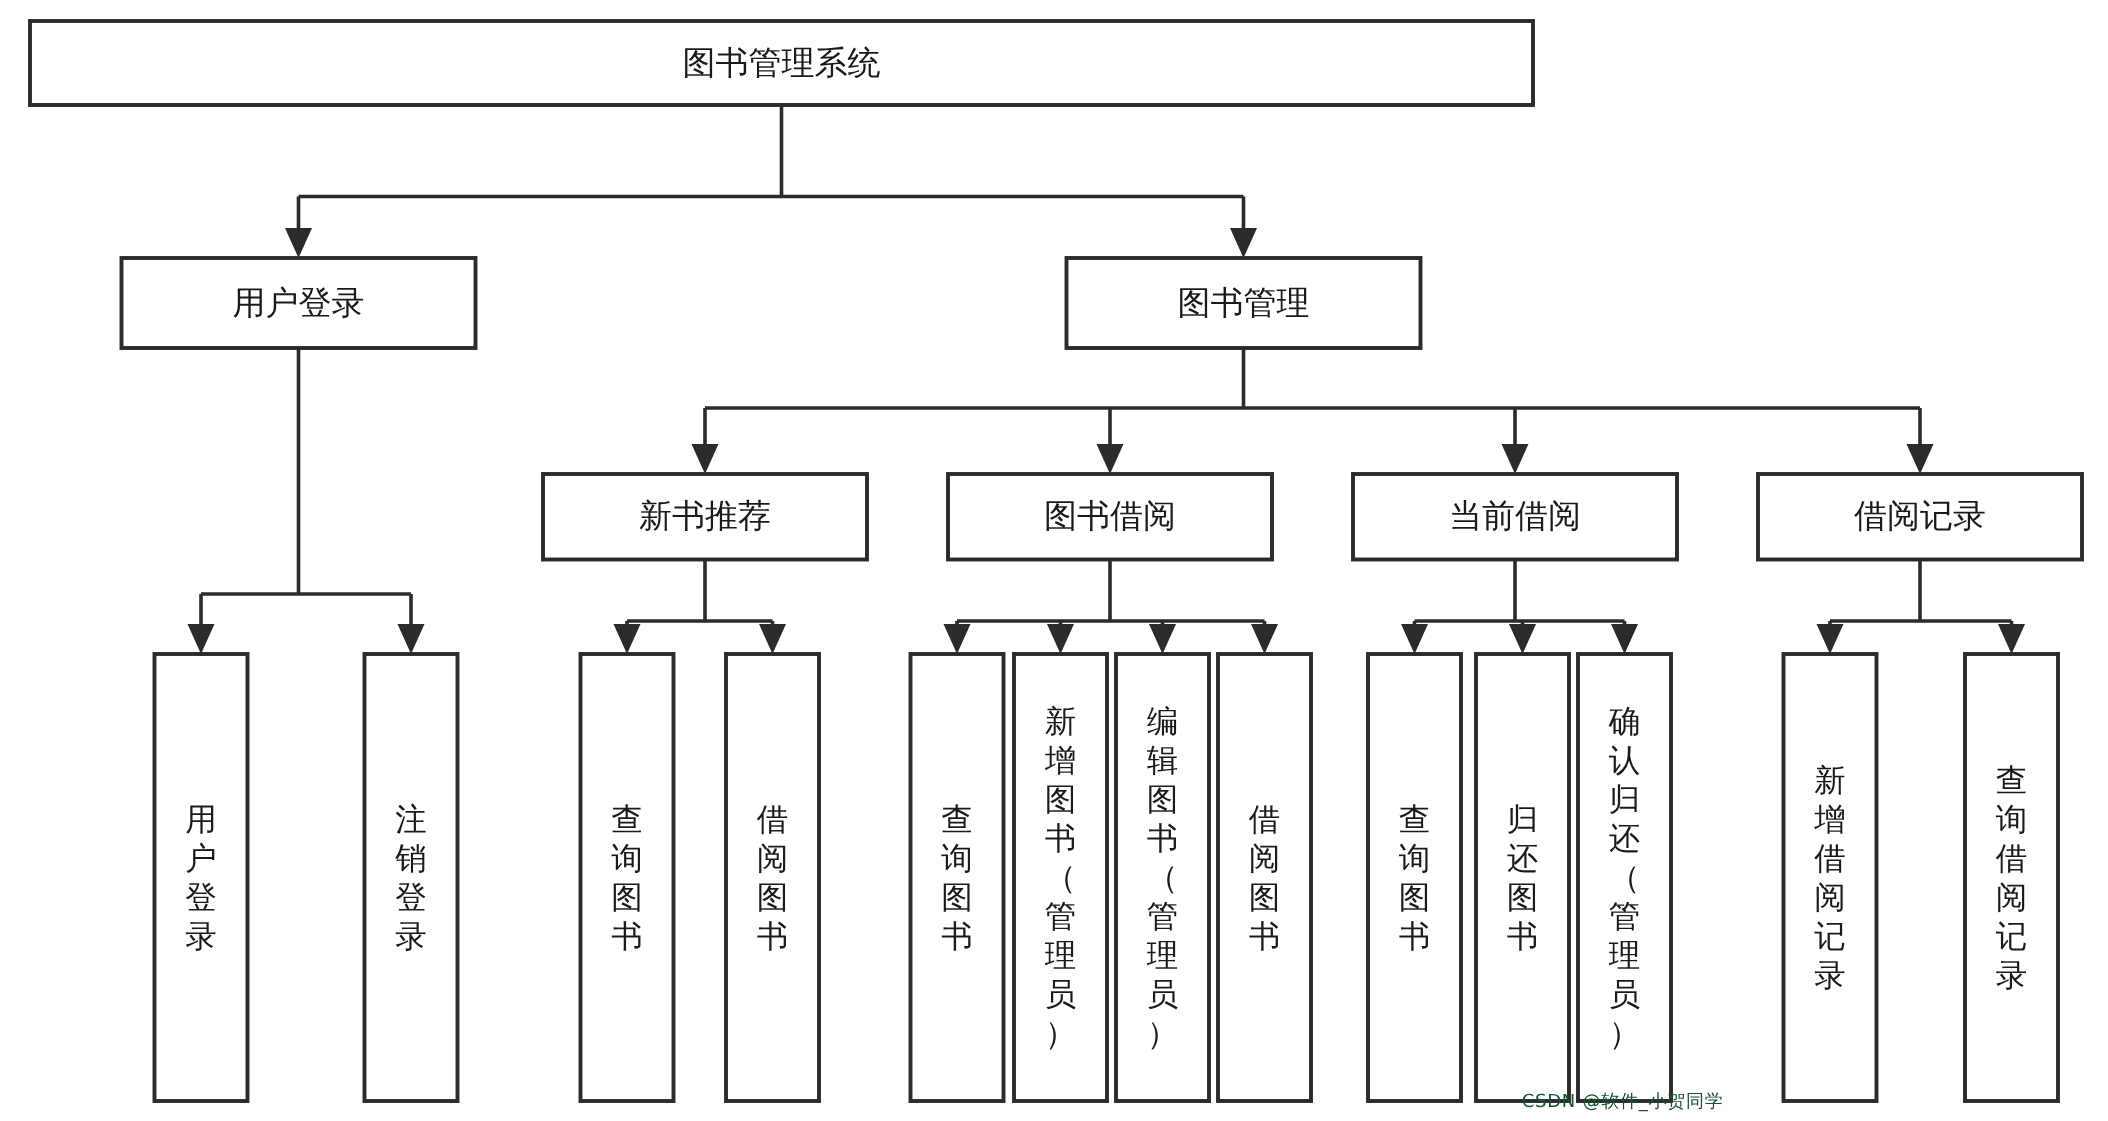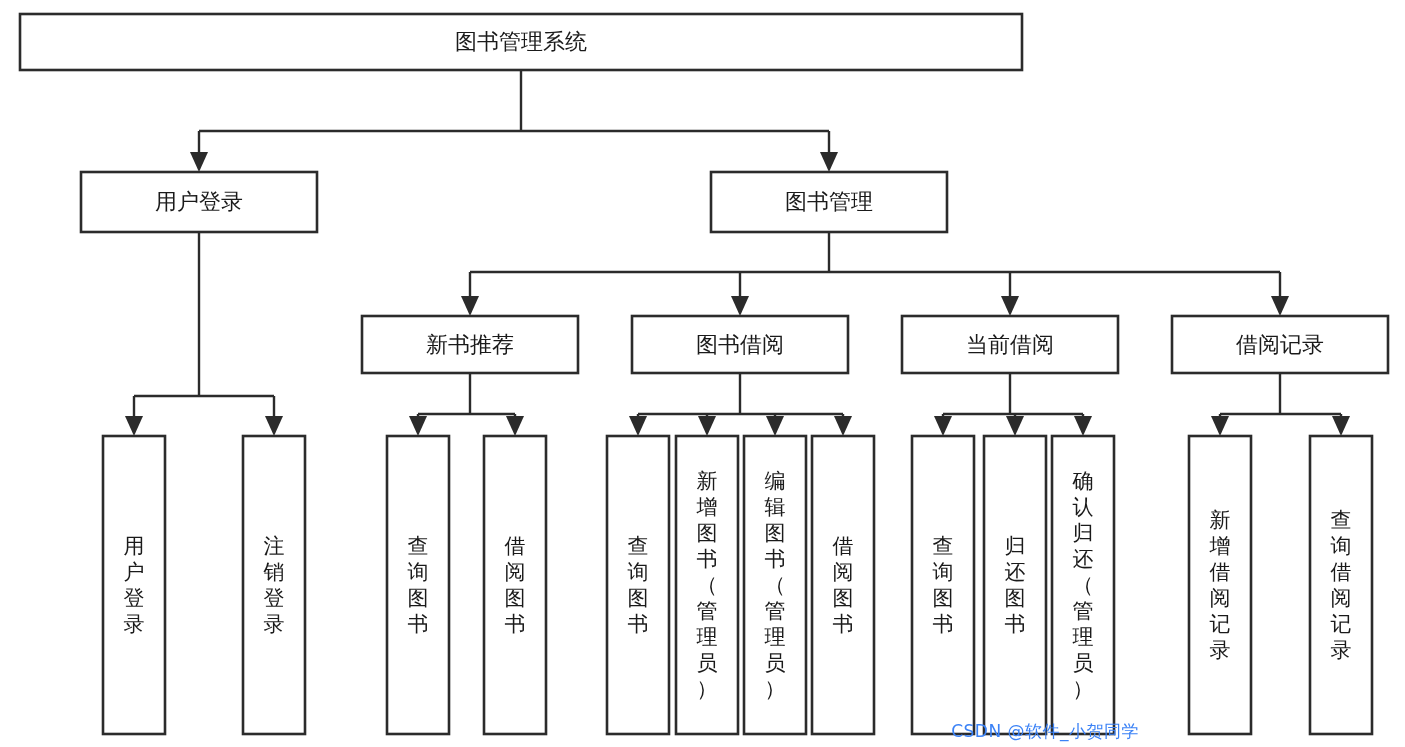--- a/index.html
+++ b/index.html
@@ -51,25 +51,25 @@
     stroke-width: 2.4;
     fill: none;
     stroke-linecap: butt;
   }
   .arrow-head {
     fill: #2b2b2b;
     stroke: none;
   }
   .watermark-text {
     position: absolute;
-    right: 20px;
+    right: 10px;
     bottom: 4px;
     font-family: "DejaVu Sans", "Liberation Sans", sans-serif;
-    font-size: 17px;
-    color: #3b82f6;
+    font-size: 12px;
+    color: #14532d;
     white-space: nowrap;
     user-select: none;
     letter-spacing: 0.5px;
   }
 </style>
 </head>
 <body>
 
 <div id="diagram-root">
   <svg class="diagram-canvas" viewBox="0 0 1405 747">

